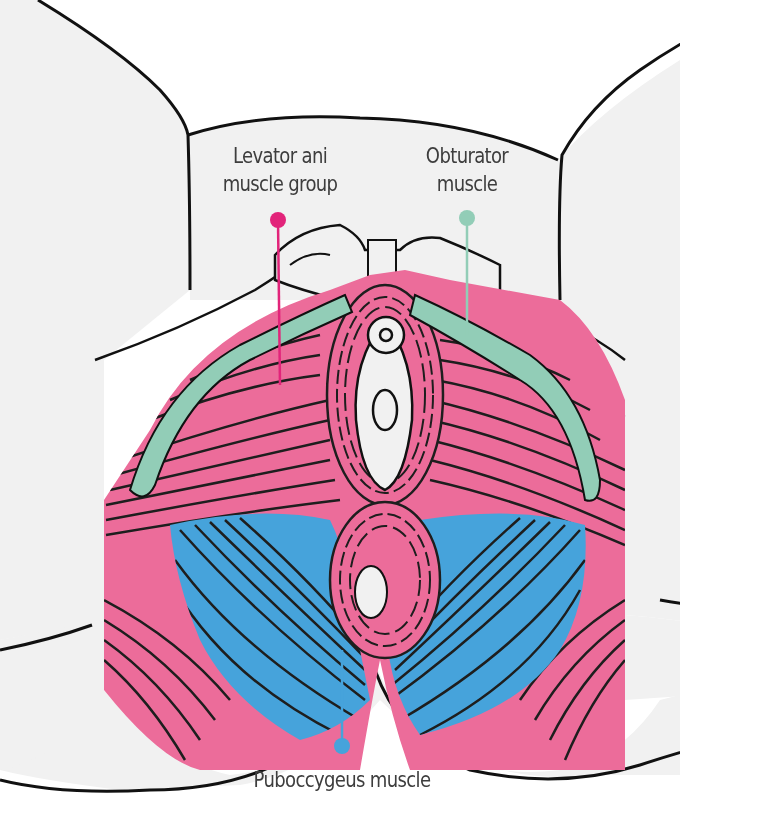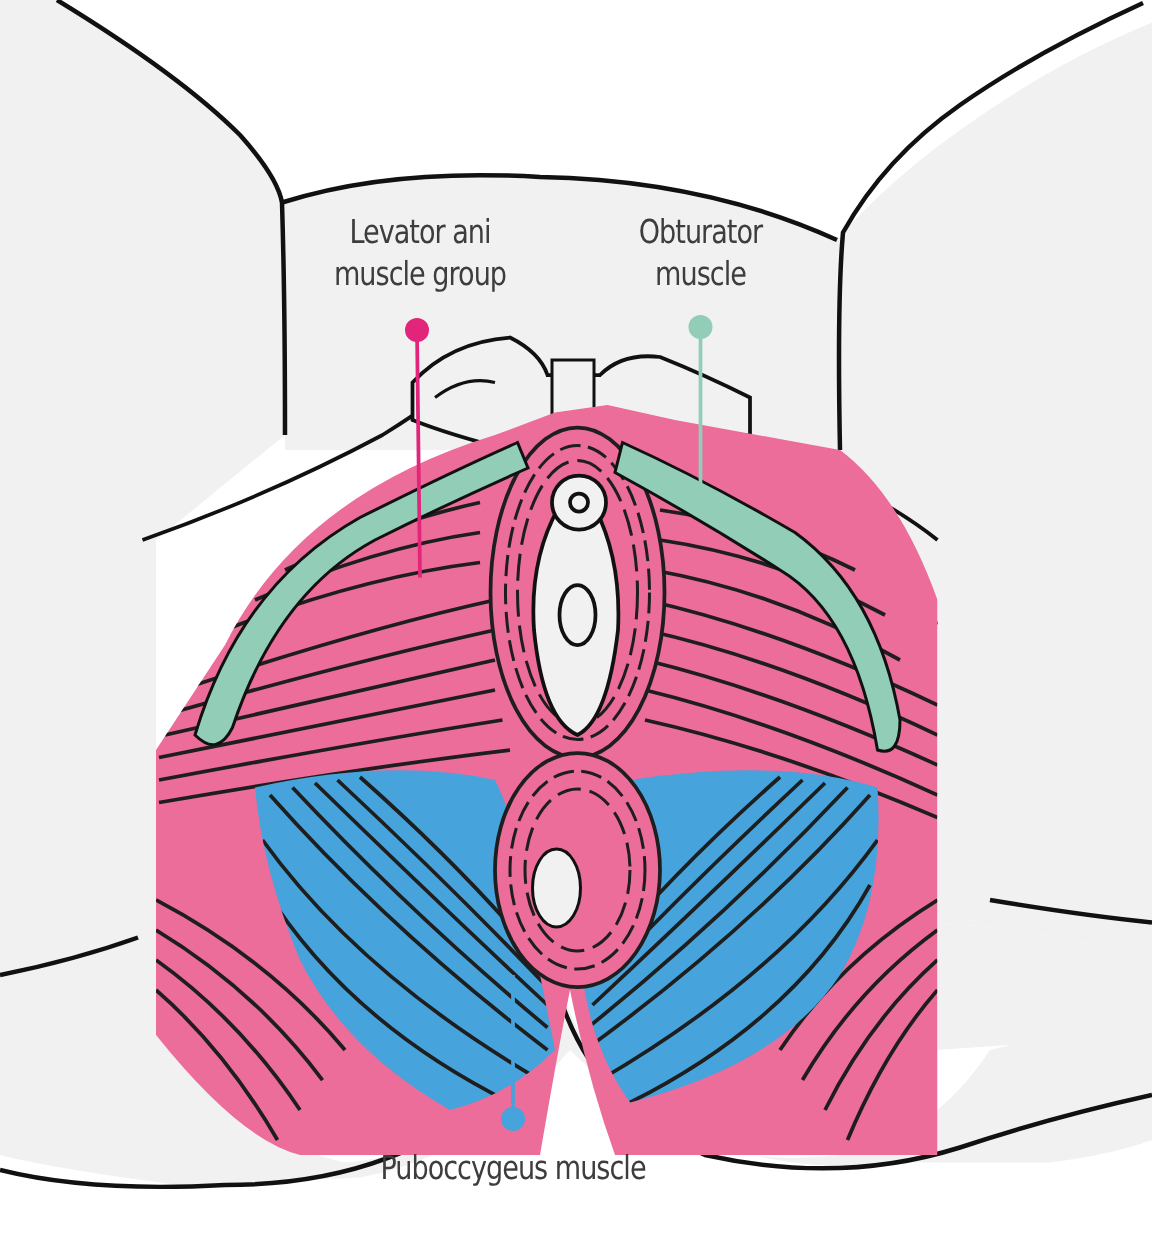--- a/index.html
+++ b/index.html
@@ -1,16 +1,16 @@
 <!DOCTYPE html>
 <html><head>
 <meta charset="utf-8">
 <style>
   html, body { margin: 0; padding: 0; background: #ffffff; }
-  #stage { position: relative; width: 768px; height: 833px; overflow: hidden; background: #ffffff; }
+  #stage { position: relative; width: 680px; height: 833px; overflow: hidden; background: #ffffff; }
   #art { position: absolute; left: 0; top: 0; width: 768px; height: 833px; }
   .label {
     position: absolute;
     font-family: "DejaVu Sans", sans-serif;
     font-size: 22px;
     line-height: 28px;
     color: #3d3d3d;
     text-align: center;
     letter-spacing: -0.8px;
     transform: scaleX(0.82);

